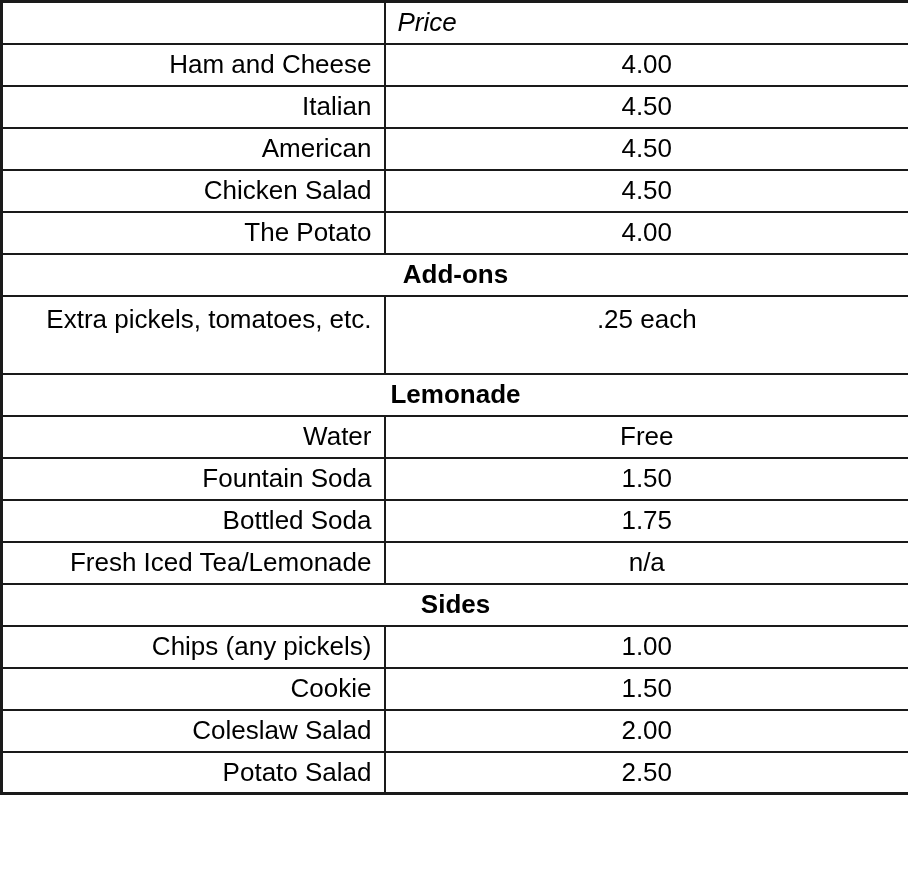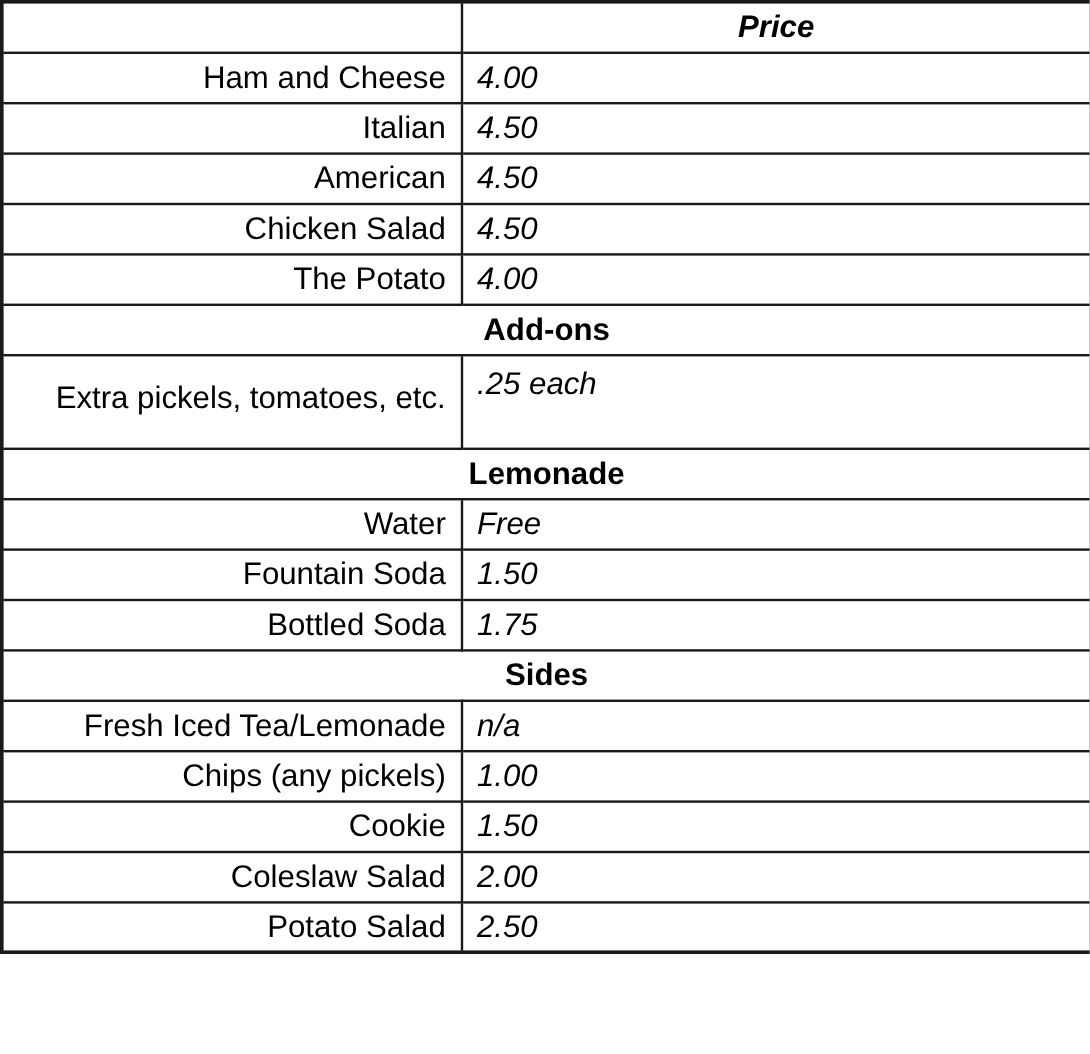--- a/index.html
+++ b/index.html
@@ -28,35 +28,34 @@
     vertical-align: middle;
     overflow: hidden;
     white-space: normal;
   }
   td.section-header {
     font-weight: bold;
     text-align: center;
     height: 38px;
   }
   td.price-header {
-    font-weight: bold;
+    font-weight: normal;
     font-style: italic;
-    text-align: center;
+    text-align: left;
   }
   td.item { text-align: right; }
-  td.price { text-align: left; padding-right: 15px; font-style: italic; }
+  td.price { text-align: center; padding-right: 15px; }
   tr.tall td {
     height: 78px;
     vertical-align: top;
     padding-top: 7px;
   }
   .wrap-text {
     display: inline-block;
     max-width: 332px;
-    margin-top: 12px;
   }
 </style>
 </head>
 <body>
 
 <table class="menu-table">
   <colgroup>
     <col style="width:383px">
     <col style="width:525px">
   </colgroup>
@@ -104,26 +103,26 @@
     </tr>
     <tr>
       <td class="item">Fountain Soda</td>
       <td class="price">1.50</td>
     </tr>
     <tr>
       <td class="item">Bottled Soda</td>
       <td class="price">1.75</td>
     </tr>
     <tr>
-      <td colspan="2" class="section-header">Sides</td>
+      <td class="item">Fresh Iced Tea/Lemonade</td>
+      <td class="price">n/a</td>
     </tr>
 
     <tr>
-      <td class="item">Fresh Iced Tea/Lemonade</td>
-      <td class="price">n/a</td>
+      <td colspan="2" class="section-header">Sides</td>
     </tr>
     <tr>
       <td class="item">Chips (any pickels)</td>
       <td class="price">1.00</td>
     </tr>
     <tr>
       <td class="item">Cookie</td>
       <td class="price">1.50</td>
     </tr>
     <tr>

